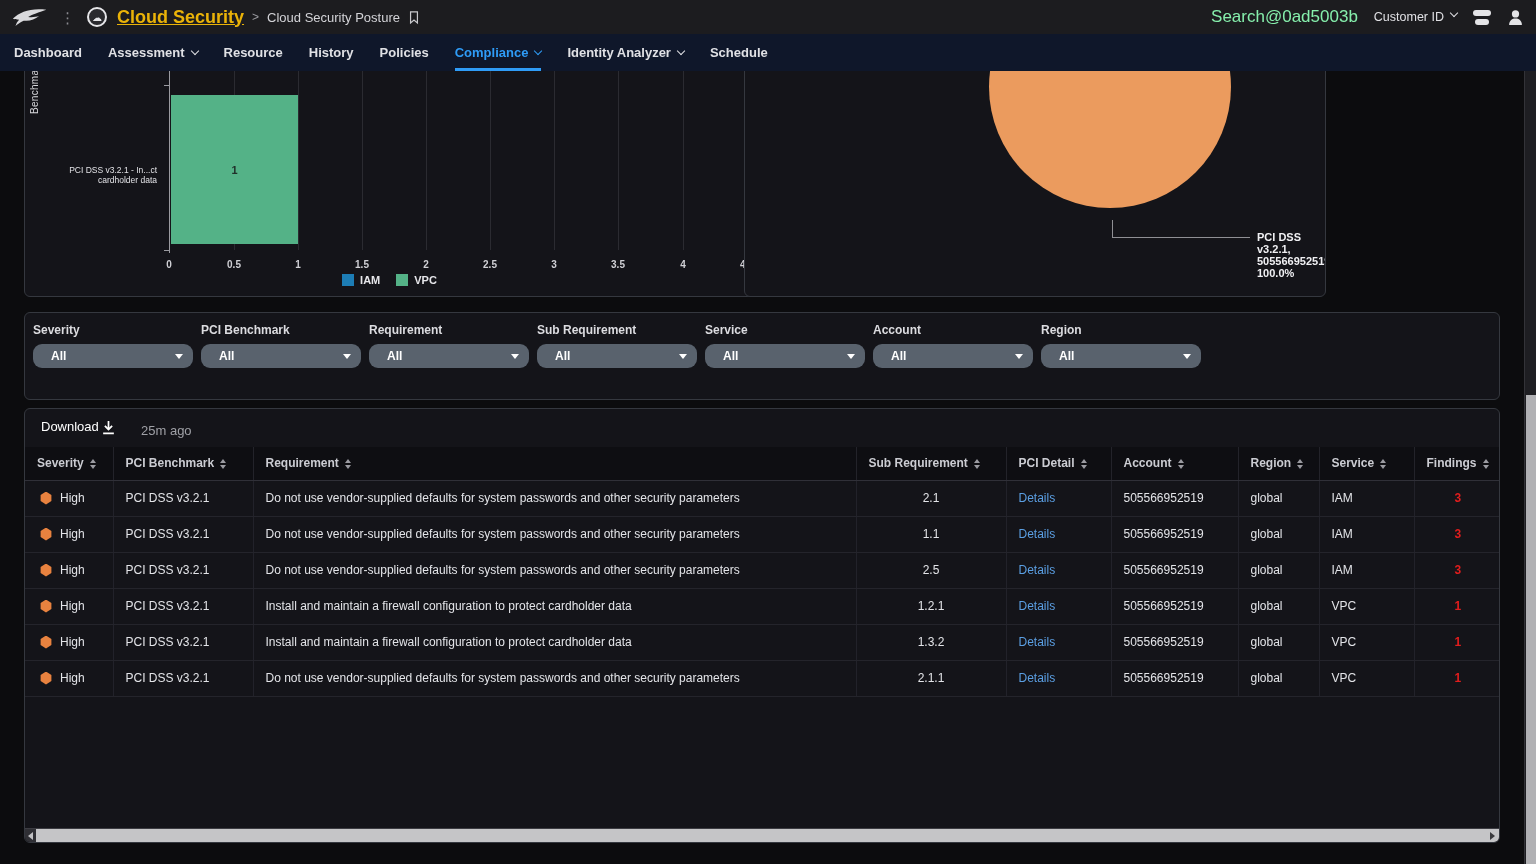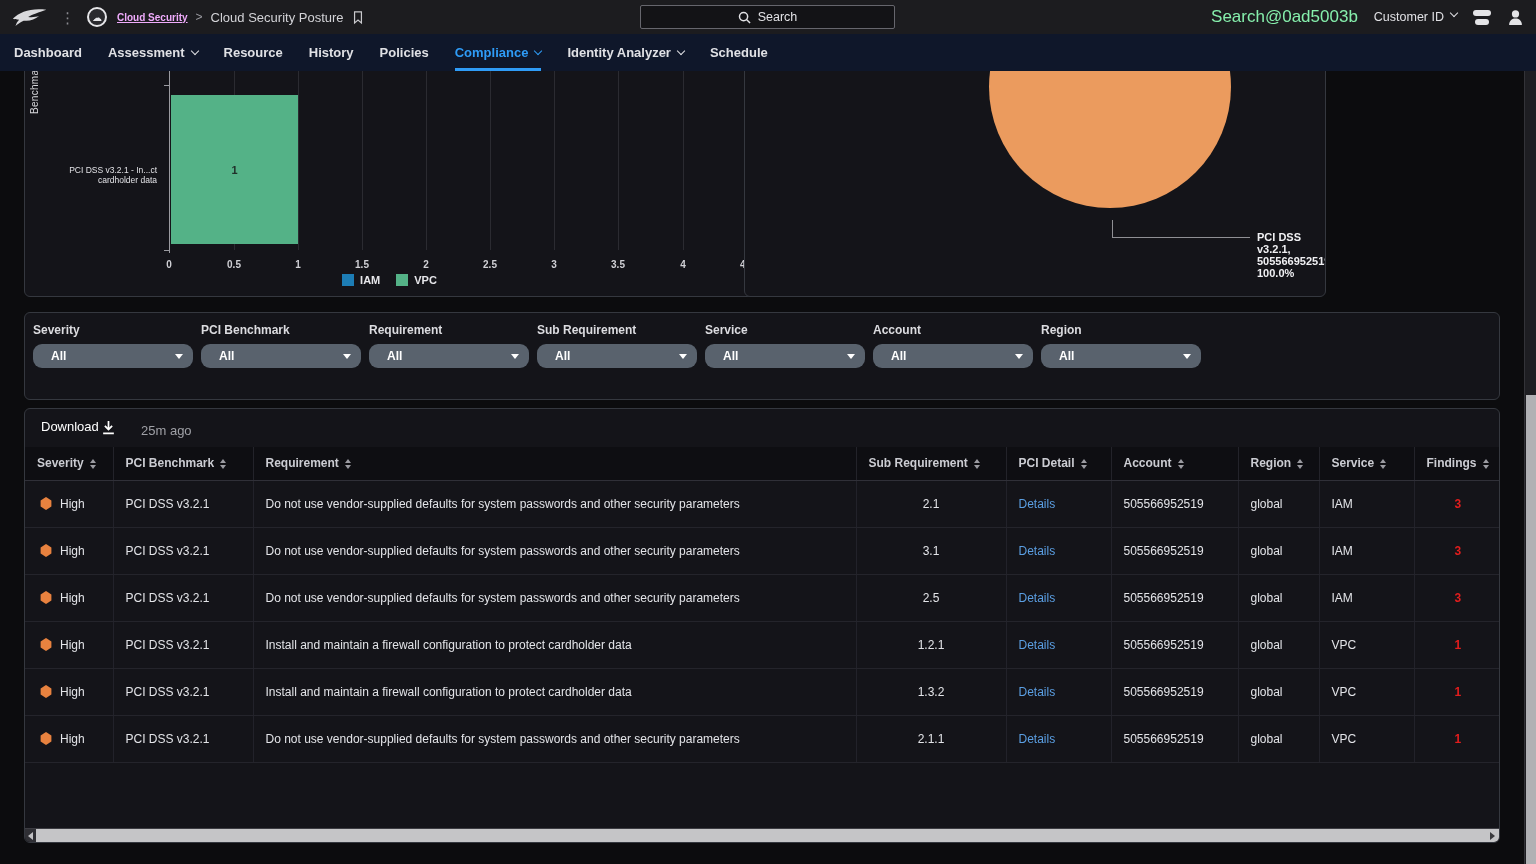--- a/index.html
+++ b/index.html
@@ -5,21 +5,21 @@
   *{box-sizing:border-box;margin:0;padding:0}
   html,body{width:1536px;height:864px;background:#0c0c0e;font-family:"Liberation Sans",sans-serif;overflow:hidden}
   .screen{position:relative;width:1536px;height:864px;overflow:hidden}
 
   
   .topbar{position:relative;height:34px;background:#1c1c1f;display:flex;align-items:center;padding:0 12px;color:#e3e3e6}
   .tb-left{display:flex;align-items:center;gap:10px}
   .falcon{display:flex;align-items:center}
   .kebab{color:#8a8a90;font-size:15px;line-height:1;margin:0 2px}
   .cloudring{width:20px;height:20px;border:2px solid #e6e6e9;border-radius:50%;display:flex;align-items:center;justify-content:center;font-size:10px;color:#e6e6e9;background:#2a2a2e}
-  .bc-link{color:#f0abfc;font-size:10px;font-weight:600;text-decoration:underline;cursor:pointer}
+  .bc-link{color:#eab308;font-size:18px;font-weight:600;text-decoration:underline;cursor:pointer}
   .bc-sep{color:#9a9aa0;font-size:12px}
   .bc-page{color:#d3d3d7;font-size:13px}
   .searchbox{position:absolute;left:640px;top:5px;width:255px;height:24px;border:1px solid #66666d;border-radius:2px;background:#131316;display:flex;align-items:center;justify-content:center;gap:7px;color:#e2e2e5;font-size:12.5px;cursor:text}
   .tb-right{position:absolute;right:12px;top:0;height:34px;display:flex;align-items:center;gap:16px}
   .tb-scope{font-size:17px;color:#86efac}
   .custid{display:flex;align-items:flex-start;font-size:12.5px;color:#e0e0e4}
   .chev{display:inline-block;width:6px;height:6px;border-right:1.5px solid currentColor;border-bottom:1.5px solid currentColor;transform:rotate(45deg);margin-left:7px;margin-bottom:3px}
   .stackicon{display:flex;flex-direction:column;gap:3px;align-items:center}
   .stackicon i{display:block;width:18px;height:6px;border-radius:3px;background:#e4e4e7}
   .stackicon i:last-child{width:14px}
@@ -70,21 +70,21 @@
 
   
   .table-card{left:24px;top:337px;width:1476px;height:435px}
   .dl-label{position:absolute;left:16px;top:10px;font-size:13px;font-weight:400;color:#fff}
   .dl-icon{position:absolute;left:76px;top:11px;cursor:pointer}
   .dl-time{position:absolute;left:116px;top:14px;font-size:13px;color:#9fa0a6}
   table{position:absolute;left:0;top:38px;width:1476px;border-collapse:collapse;table-layout:fixed}
   th{height:33px;background:#0e0e12;text-align:left;font-size:12px;font-weight:600;color:#cbccd2;padding:0 0 0 12px;border-bottom:1px solid #303038;border-right:1px solid #23232a;cursor:pointer;white-space:nowrap}
   th:last-child,td:last-child{border-right:none}
   td{height:36px;font-size:12px;color:#e3e4e8;padding:0 0 0 12px;border-bottom:1px solid #24242b;border-right:1px solid #22222a;white-space:nowrap;overflow:hidden}
-  td.c{text-align:center;padding:16px}
+  td.c{text-align:center;padding:0}
   td.find{text-align:center;padding:0;color:#e11d1d;font-weight:600}
   .sev{display:flex;align-items:center;gap:8px;padding-left:3px}
   .hex{width:12px;height:13px;background:#e8823f;clip-path:polygon(50% 0,95% 26%,95% 74%,50% 100%,5% 74%,5% 26%);flex:none}
   .link{color:#5b9fe3;cursor:pointer;text-decoration:none}
   .sort{display:inline-flex;flex-direction:column;margin-left:6px;vertical-align:middle}
   .sort i{width:0;height:0;border-left:3px solid transparent;border-right:3px solid transparent}
   .sort i.up{border-bottom:4px solid #9b9ba1;margin-bottom:2px}
   .sort i.dn{border-top:4px solid #9b9ba1}
 
   
@@ -117,29 +117,20 @@
         <a class="bc-link">Cloud Security</a>
         <span class="bc-sep">&gt;</span>
         <span class="bc-page">Cloud Security Posture</span>
         <span style="display:flex">
           <svg width="12" height="15" viewBox="0 0 14 16">
               <path d="M3 1.5 h8 v13 l-4 -3.4 l-4 3.4 Z" fill="none" stroke="#c9c9cd" stroke-width="1.4"></path>
             </svg>
         </span>
       </nav>
     </div>
-    <div class="searchbox">
-      <span style="display:flex">
-        <svg width="13" height="13" viewBox="0 0 14 14">
-            <circle cx="6" cy="6" r="4.4" fill="none" stroke="#e2e2e5" stroke-width="1.6"></circle>
-            <line x1="9.4" y1="9.4" x2="13" y2="13" stroke="#e2e2e5" stroke-width="1.6"></line>
-          </svg>
-      </span>
-      <span>Search</span>
-    </div>
     <div class="tb-right">
       <span class="tb-scope">Search@0ad5003b</span>
       <span class="custid">
         <span>Customer ID</span>
         <i class="chev"></i>
       </span>
       <span class="stackicon">
           <i></i>
           <i></i>
         </span>
@@ -367,21 +358,21 @@
           </tr>
           <tr>
             <td>
                 <div class="sev">
                   <span class="hex"></span>
                   <span>High</span>
                 </div>
               </td>
             <td>PCI DSS v3.2.1</td>
             <td>Do not use vendor-supplied defaults for system passwords and other security parameters</td>
-            <td class="c">3.1</td>
+            <td class="c">1.1</td>
             <td><a class="link">Details</a></td>
             <td>505566952519</td>
             <td>global</td>
             <td>IAM</td>
             <td class="find">3</td>
           </tr>
           <tr>
             <td>
                 <div class="sev">
                   <span class="hex"></span>

